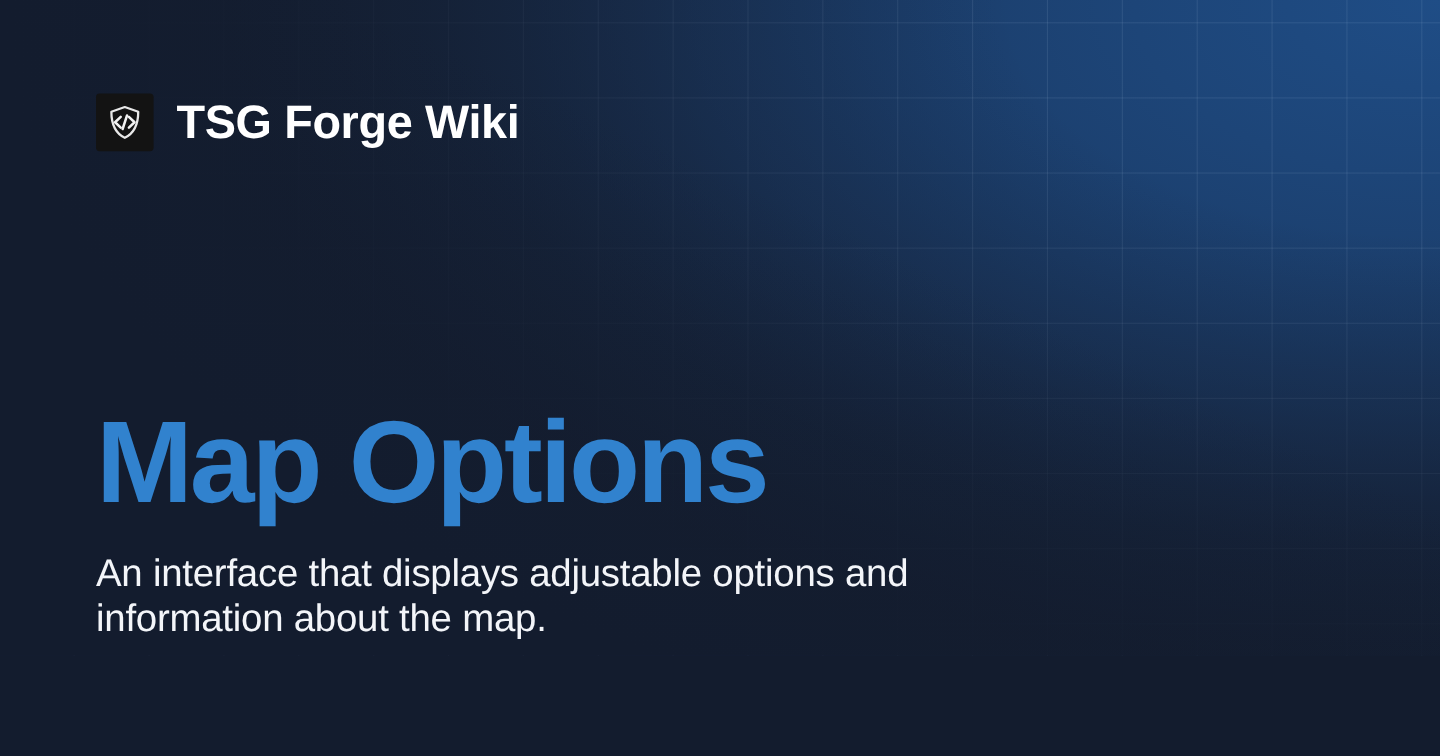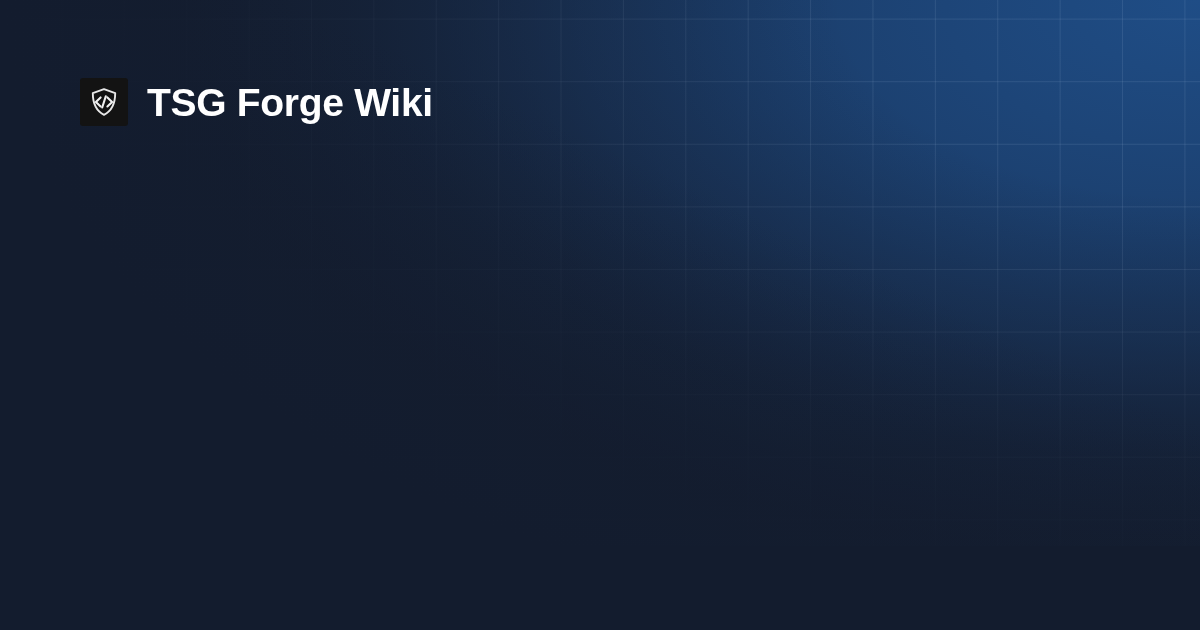--- a/index.html
+++ b/index.html
@@ -130,15 +130,19 @@
             <path d="M16 3.2 L27.2 7.1 C27.2 17.6 24.1 24.9 16 28.8 C7.9 24.9 4.8 17.6 4.8 7.1 Z" fill="none" stroke="#e8e8e8" stroke-width="1.9" stroke-linejoin="round"></path>
             <path d="M12.6 11.4 L7.9 15.9 L12.6 20.4" fill="none" stroke="#f2f2f2" stroke-width="2.1" stroke-linecap="round" stroke-linejoin="round"></path>
             <path d="M19.4 11.4 L24.1 15.9 L19.4 20.4" fill="none" stroke="#f2f2f2" stroke-width="2.1" stroke-linecap="round" stroke-linejoin="round"></path>
             <path d="M17.8 10.3 L14.2 21.5" fill="none" stroke="#f2f2f2" stroke-width="2.1" stroke-linecap="round"></path>
           </svg>
         </span>
       </div>
       <div class="brand-name">TSG Forge Wiki</div>
     </div>
 
+    <div class="hero">
+      <h1 class="hero-title">Map Options</h1>
+      <p class="hero-subtitle">An interface that displays adjustable options and information about the map.</p>
+    </div>
 
   </div>
 </div>
 
 </body></html>

